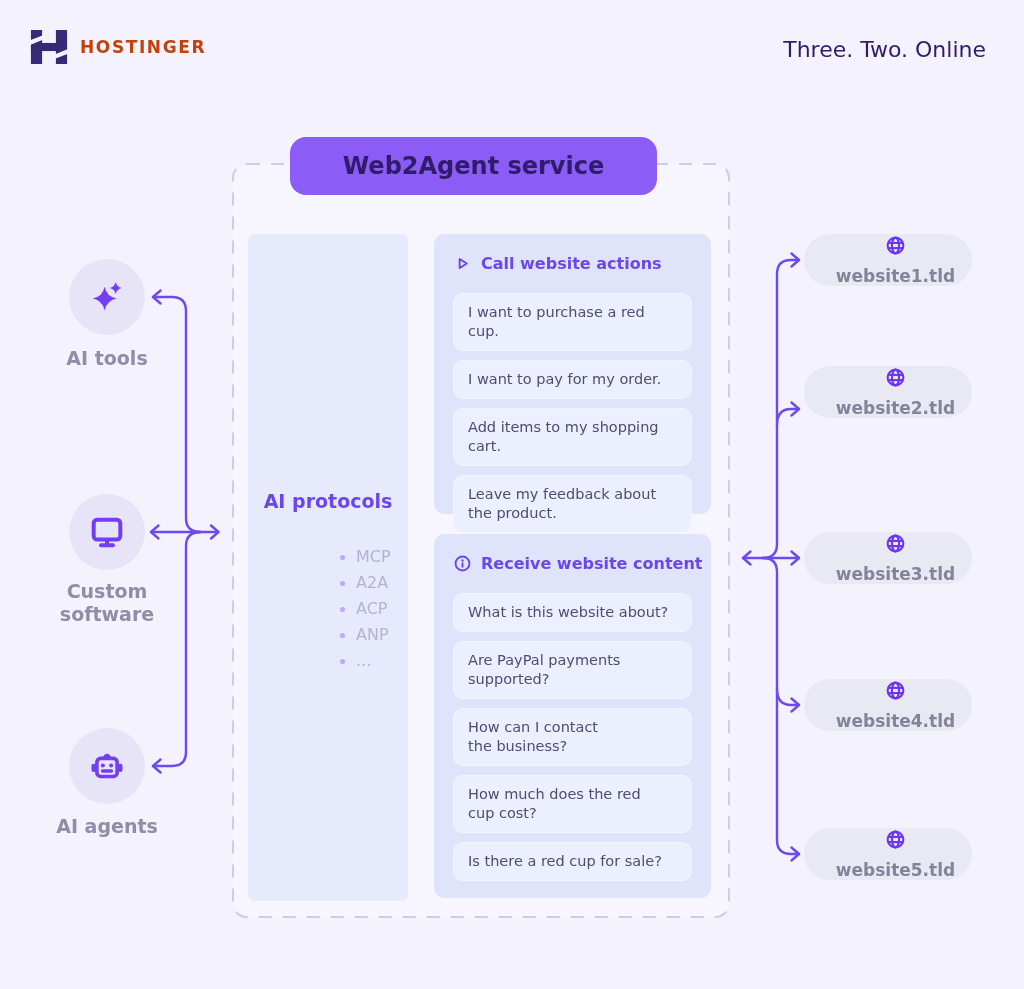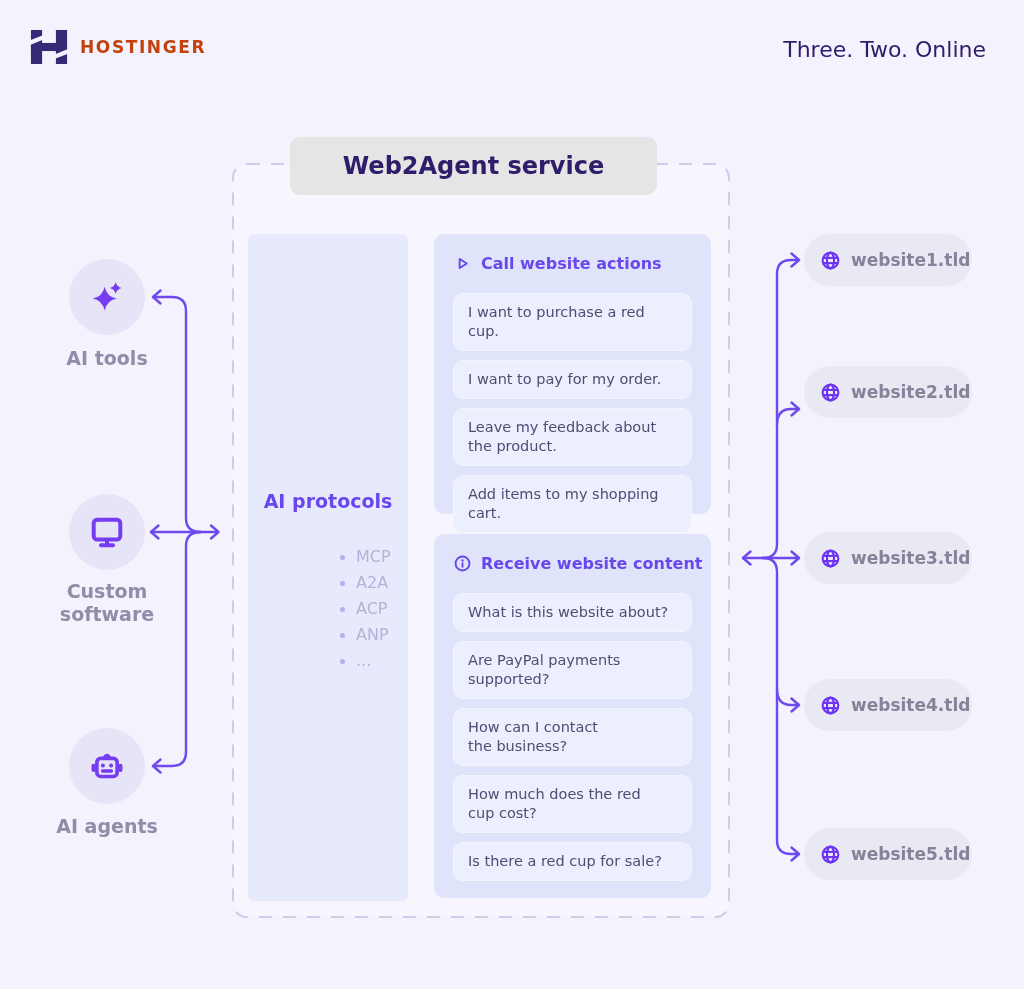--- a/index.html
+++ b/index.html
@@ -11,21 +11,21 @@
   .brand-name { font-size:17px; font-weight:700; letter-spacing:1.6px; color:#c2410c; }
   .tagline { position:absolute; right:38px; top:37px; font-size:22px; font-weight:500; color:#2f1c6a; }
 
   
   .connectors { position:absolute; left:0; top:0; z-index:1; pointer-events:none; }
 
   
   .layer { position:absolute; left:0; top:0; width:100%; height:100%; z-index:2; }
 
   .service-title-box { position:absolute; left:290px; top:137px; width:367px; height:58px;
-    background:#e5e5e5; border-radius:10px; display:flex; align-items:center; justify-content:center; }
+    background:#8b5cf6; border-radius:16px; display:flex; align-items:center; justify-content:center; }
   .service-title { font-size:24px; font-weight:700; color:#2f1c6a; }
 
   .protocols-panel { position:absolute; left:248px; top:234px; width:160px; height:667px;
     background:#e7eafc; border-radius:6px; }
   .protocols-title { margin-top:256px; text-align:center; font-size:19px; font-weight:700; color:#6a47ec; }
   .protocols-list { list-style:none; margin-top:32px; padding-left:92px; }
   .protocols-list li { position:relative; padding-left:16px; font-size:16px; font-weight:500;
     color:#b5b1d8; line-height:26px; }
   .protocols-list li::before { content:""; position:absolute; left:0; top:10.5px; width:5px; height:5px;
     border-radius:50%; background:#bcaaf2; }
@@ -39,21 +39,21 @@
   .bubbles { display:flex; flex-direction:column; gap:9px; }
   .bubble { background:#eceffd; border:1px solid #f3f5fe; border-radius:10px; padding:9px 14px;
     font-size:14.5px; font-weight:500; color:#504c73; line-height:19px; white-space:pre-line; }
 
   .node-circle { position:absolute; left:69px; width:76px; height:76px; border-radius:50%;
     background:#e7e4f8; display:flex; align-items:center; justify-content:center; }
   .node-label { position:absolute; left:32px; width:150px; text-align:center;
     font-size:19px; font-weight:600; color:#8f8da7; line-height:23px; }
 
   .pill { position:absolute; left:804px; width:168px; height:52px; border-radius:26px;
-    background:#e9e9f4; display:flex; align-items:center; padding-left:15px; gap:9px; }
+    background:#e9e9f4; display:flex; align-items:center; padding-left:15px; gap:9px;flex-direction:column; }
   .pill .t { font-size:17px; font-weight:600; color:#84839a; }
 
   .icon { display:block; flex:none; }
 </style>
 </head>
 <body>
 
 <div class="stage">
 
   <svg class="connectors" width="1024" height="989" viewBox="0 0 1024 989">
@@ -118,23 +118,23 @@
     <div class="section section-actions">
       <div class="section-head">
         <svg class="icon" width="19" height="19" viewBox="0 0 20 20">
           <path d="M7,5.2 L14.5,10 L7,14.8 Z" fill="none" stroke="#6a47ec" stroke-width="2" stroke-linejoin="round"></path>
         </svg>
         <span class="t">Call website actions</span>
       </div>
       <div class="bubbles">
         <div class="bubble">I want to purchase a red cup.</div>
         <div class="bubble">I want to pay for my order.</div>
+        <div class="bubble">Add items to my shopping cart.</div>
         <div class="bubble">Leave my feedback about
 the product.</div>
-        <div class="bubble">Add items to my shopping cart.</div>
       </div>
     </div>
 
     <div class="section section-content">
       <div class="section-head">
         <svg class="icon" width="19" height="19" viewBox="0 0 20 20">
           <circle cx="10" cy="10" r="7.3" fill="none" stroke="#6a47ec" stroke-width="2"></circle>
           <circle cx="10" cy="6.9" r="1.25" fill="#6a47ec"></circle>
           <line x1="10" y1="9.6" x2="10" y2="13.4" stroke="#6a47ec" stroke-width="2" stroke-linecap="round"></line>
         </svg>

